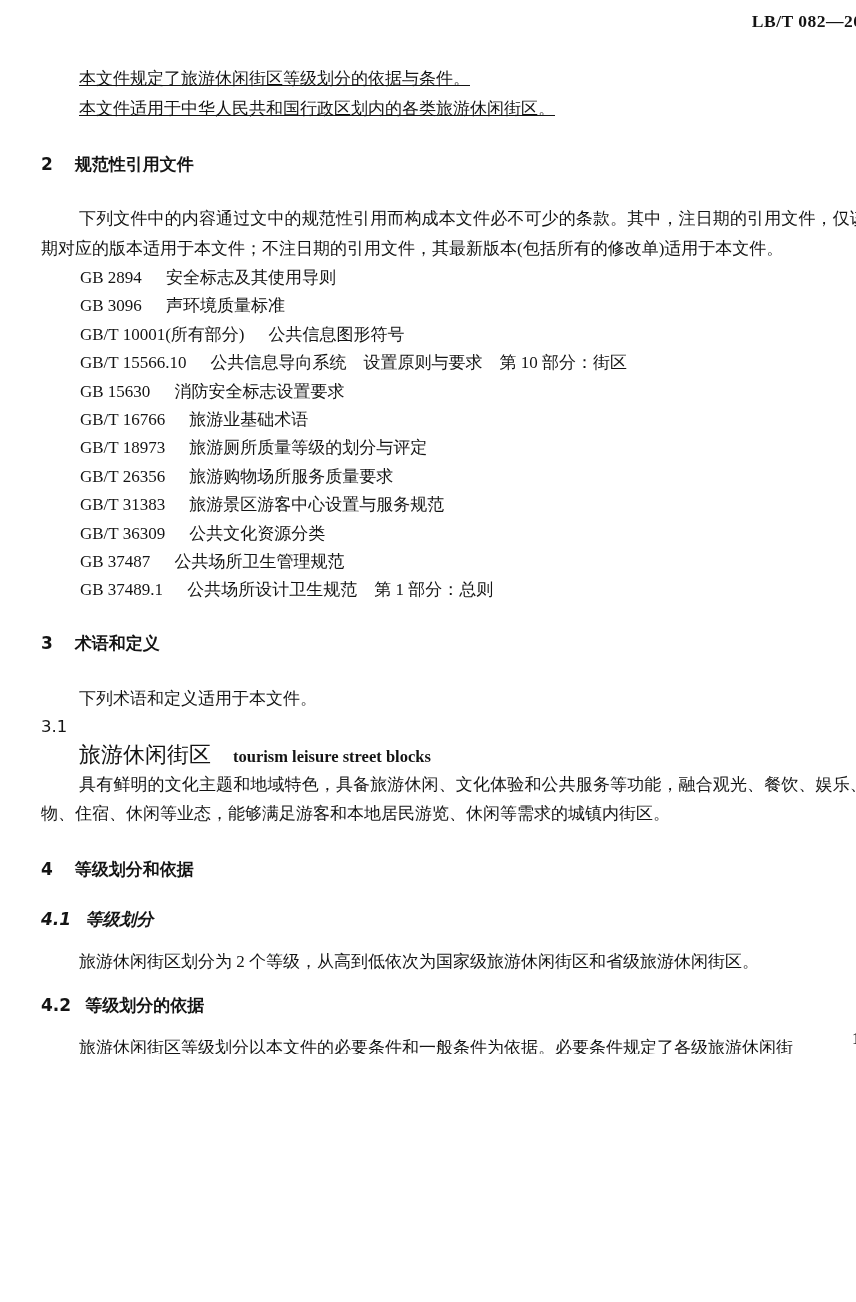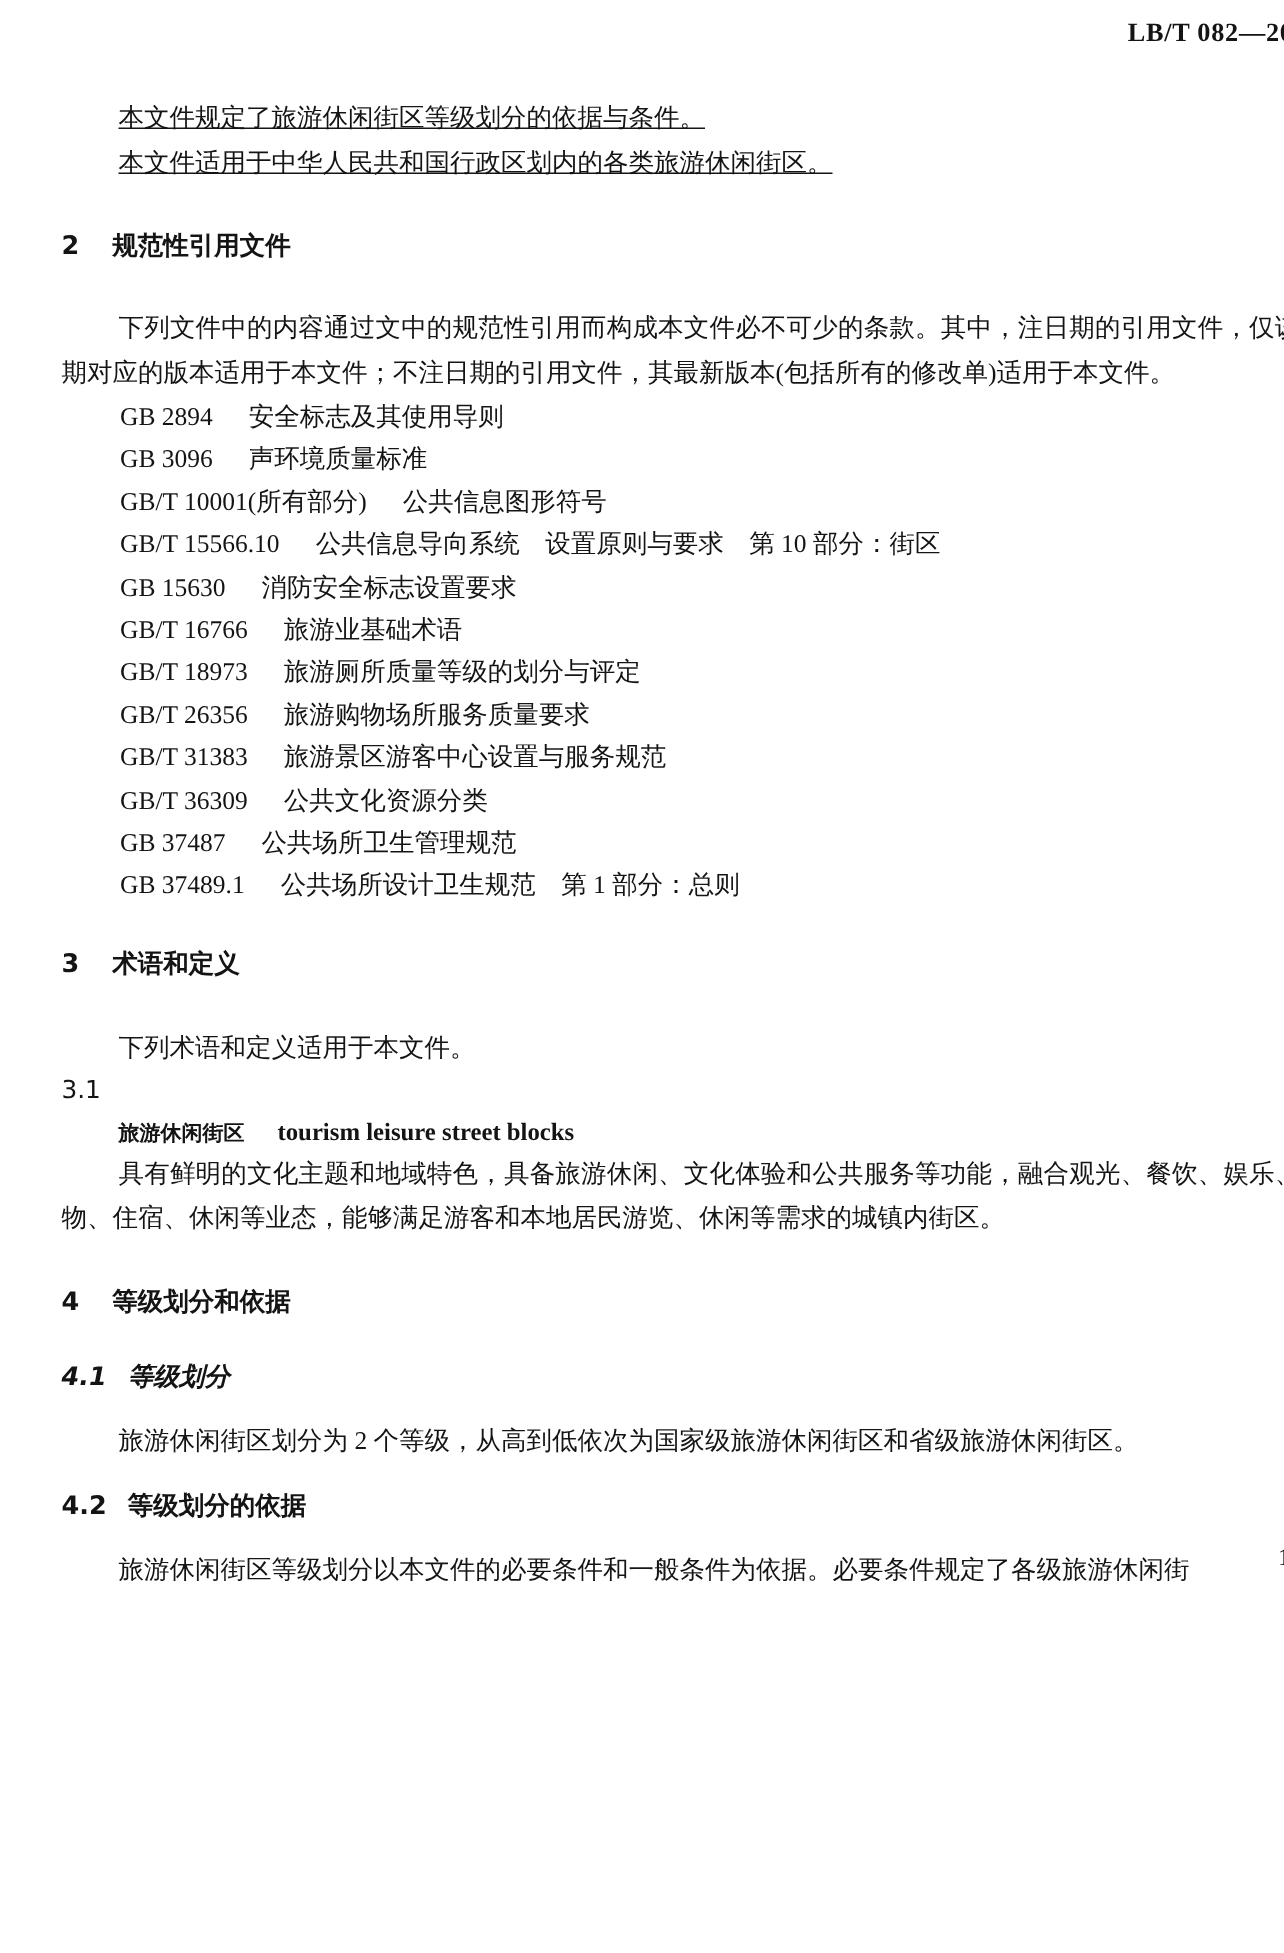--- a/index.html
+++ b/index.html
@@ -70,22 +70,22 @@
     font-family:"DejaVu Sans","Liberation Sans",sans-serif;
     font-size:16.5px;
     line-height:28px;
   }
   .term-line {
     padding-left:38px;
     line-height:28px;
   }
   .term-zh {
     font-family:"DejaVu Sans","Liberation Sans",sans-serif;
-    font-weight:bold;
-    font-size:14px;
+    font-weight:normal;
+    font-size:22px;
   }
   .term-en {
     font-family:"Liberation Serif","DejaVu Serif",serif;
     font-weight:bold;
     font-size:16.5px;
     margin-left:22px;
   }
   .def {
     text-align:justify;
     line-height:29px;

